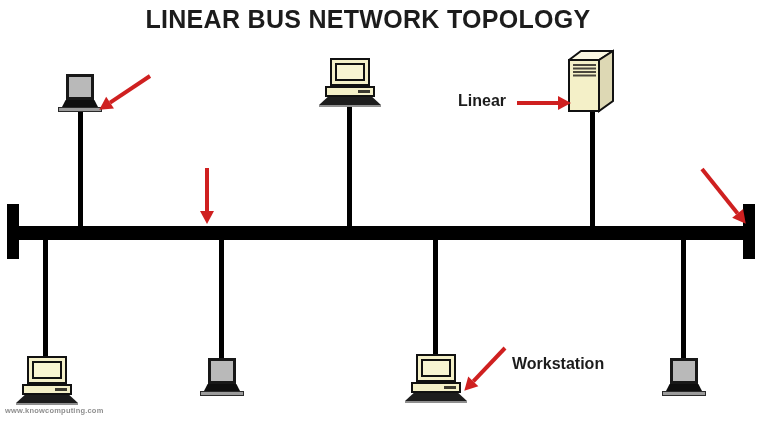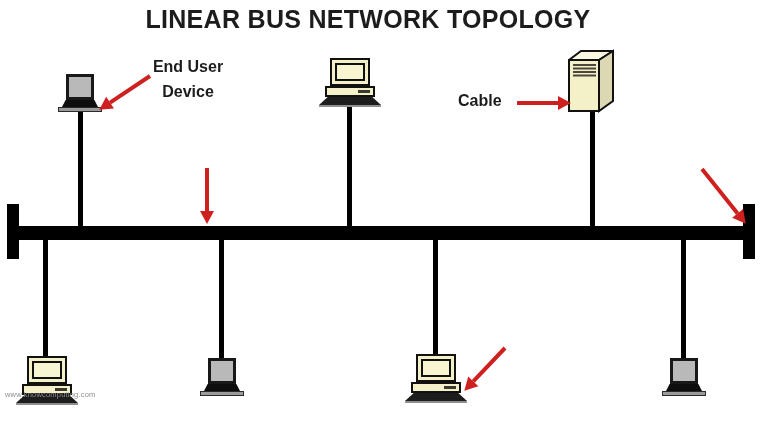--- a/index.html
+++ b/index.html
@@ -12,22 +12,22 @@
     position:absolute; left:0; top:5px; width:736px; margin:0;
     text-align:center; font-size:25px; font-weight:bold; letter-spacing:.3px;
     color:#1c1c1c;
   }
   .label {
     position:absolute; font-size:16px; font-weight:bold; color:#1c1c1c;
     white-space:nowrap;
   }
   .label.wrap { white-space:normal; width:84px; text-align:center; line-height:25px; }
   .watermark {
-    position:absolute; left:5px; top:390px; font-size:7.5px; color:#8f8f8f;
-    font-weight:normal; letter-spacing:.2px;
+    position:absolute; left:5px; top:406px; font-size:7.5px; color:#8f8f8f;
+    font-weight:bold; letter-spacing:.2px;
   }
 
   
   .bus { position:absolute; left:10px; top:226px; width:745px; height:14px; background:var(--bus-black,#000); }
   .terminator { position:absolute; width:12px; height:55px; top:204px; background:var(--bus-black,#000); }
   .term-left  { left:7px; }
   .term-right { left:743px; }
   .drop { position:absolute; width:5px; background:var(--bus-black,#000); }
 
   
@@ -156,22 +156,22 @@
     <div class="dt-base"></div>
     <div class="dt-rim"></div>
   </div>
 
   <div class="laptop" style="left:662px;top:358px">
     <div class="lt-screen"></div>
     <div class="lt-kbd"></div>
     <div class="lt-base"></div>
   </div>
 
-  <div class="label wrap" style="left:146px;top:54px">End User Device</div>
-  <div class="label" style="left:458px;top:92px">Cable</div>
+  <div class="label" style="left:458px;top:92px">Linear</div>
+  <div class="label" style="left:512px;top:355px">Workstation</div>
 
   <div class="arrow" style="left:150px;top:69px;width:61px;transform:rotate(146.3deg)">
     <div class="shaft"></div>
       <div class="head"></div>
   </div>
   <div class="arrow" style="left:207px;top:161px;width:56px;transform:rotate(90deg)">
     <div class="shaft"></div>
       <div class="head"></div>
   </div>
   <div class="arrow" style="left:517px;top:96px;width:54px;transform:rotate(0deg)">

